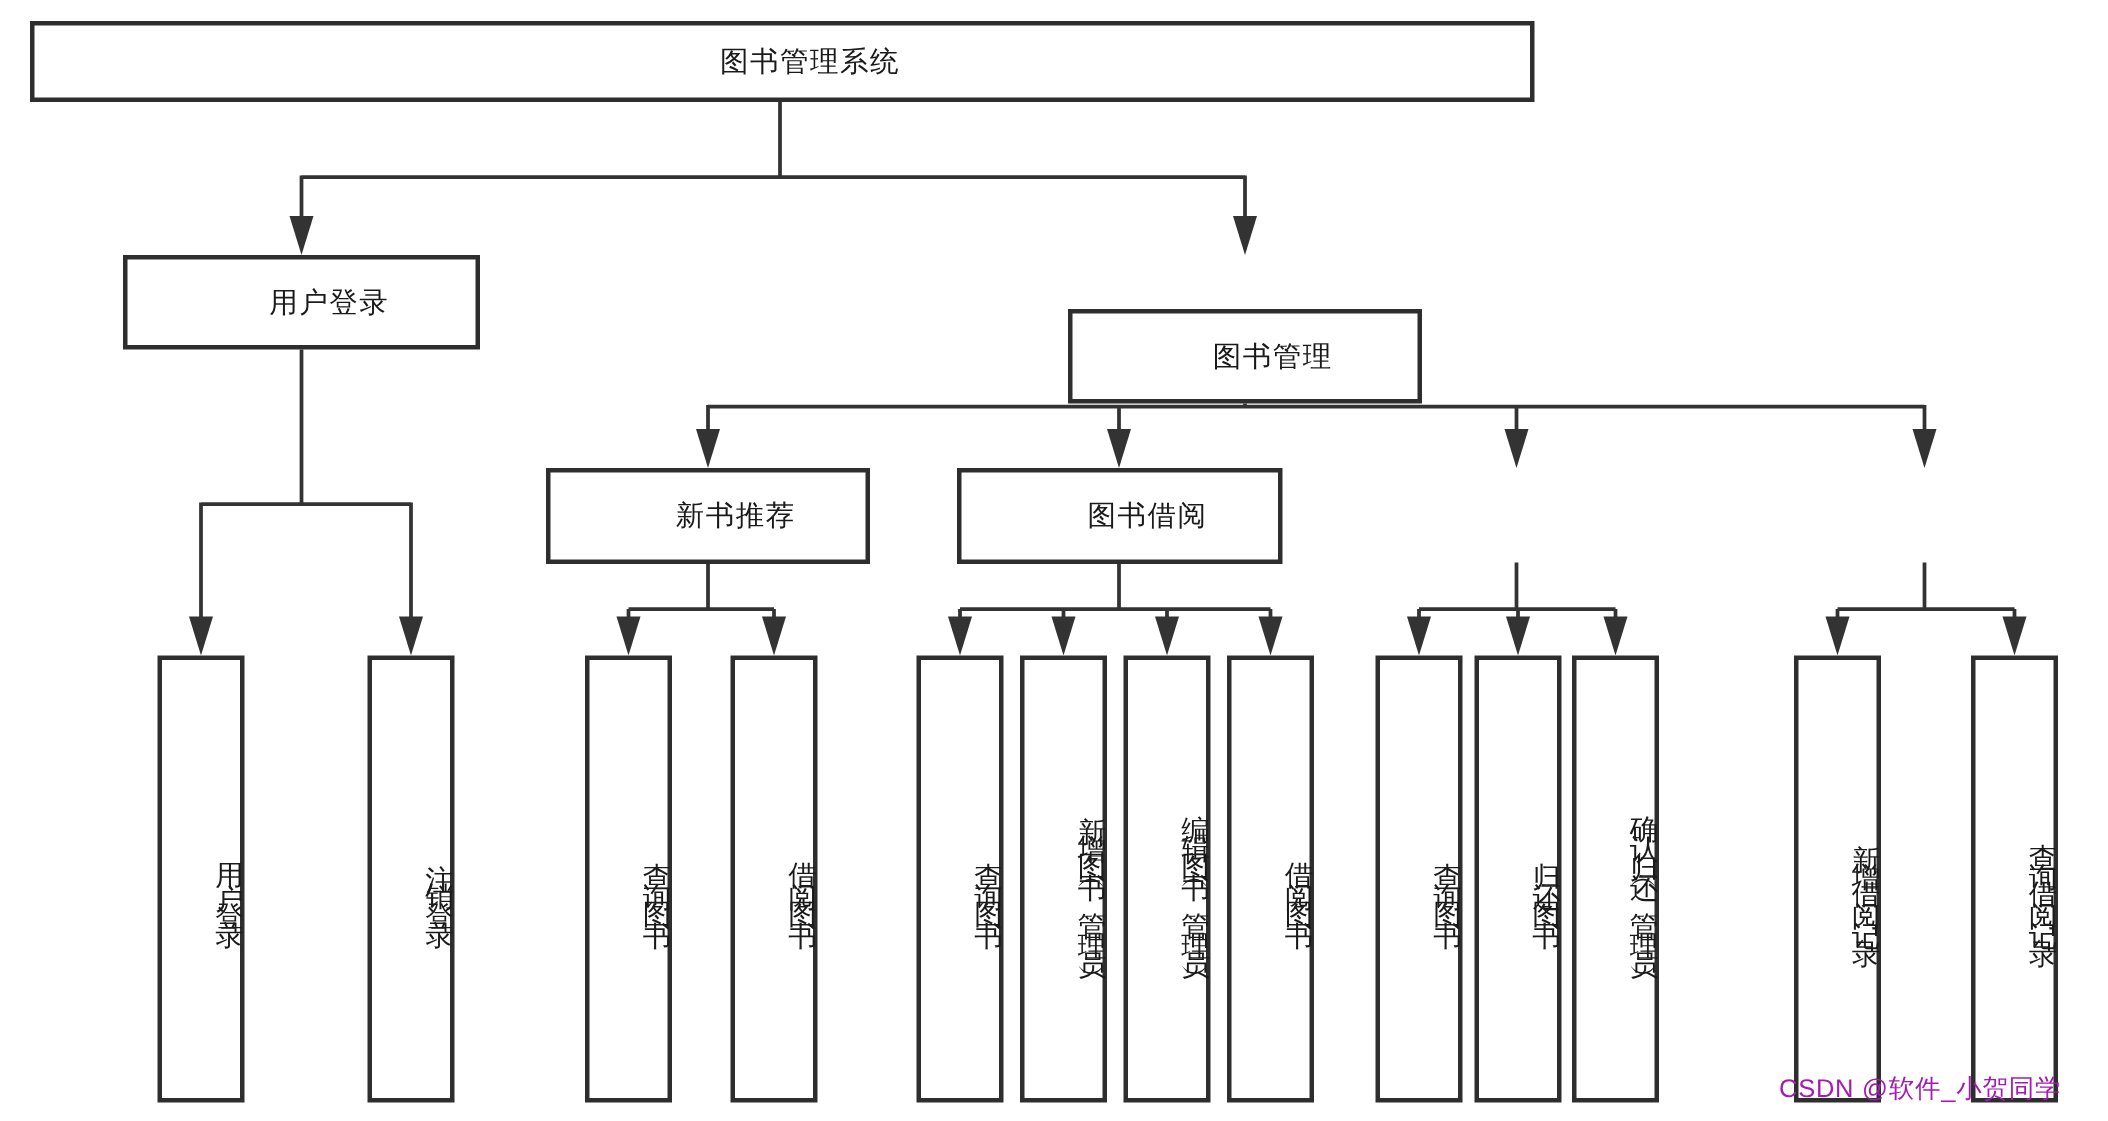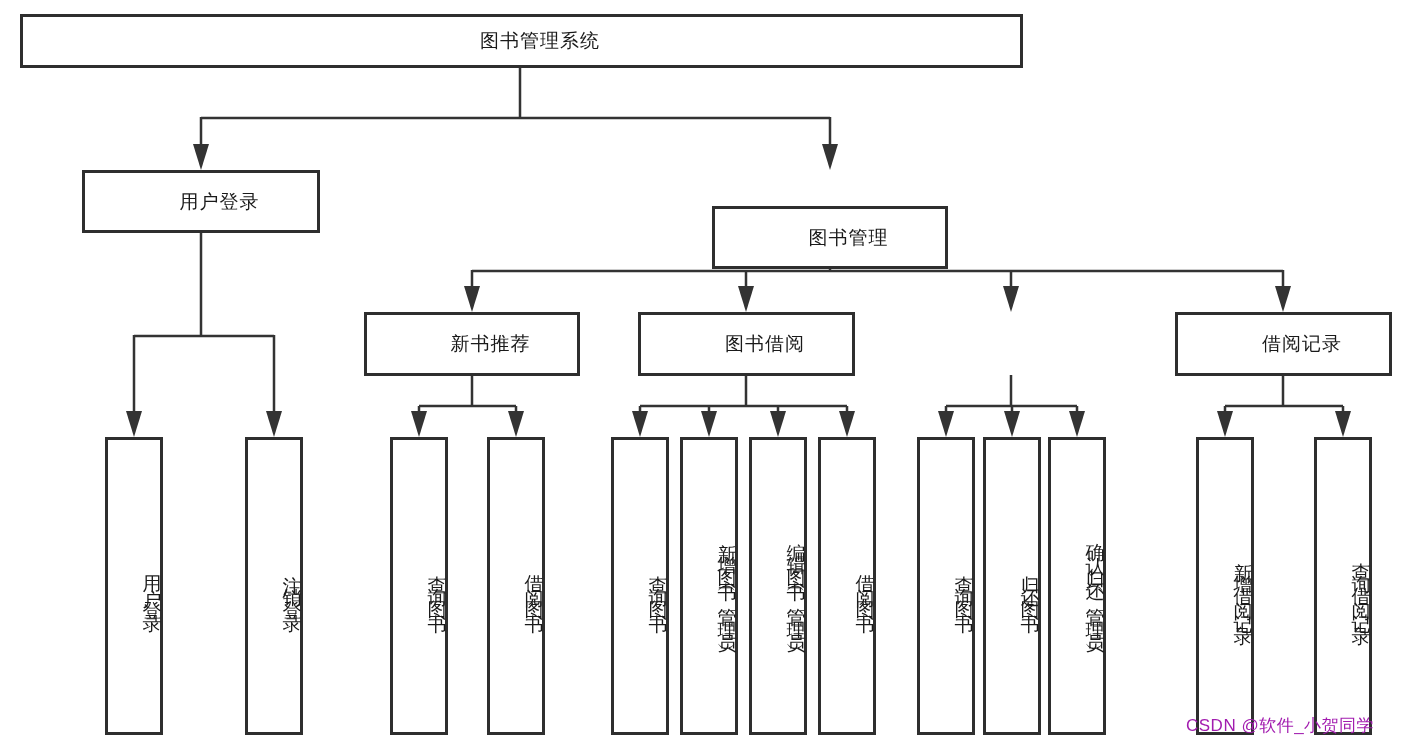--- a/index.html
+++ b/index.html
@@ -118,23 +118,20 @@
   <div class="node h-node" style="left:712px; top:170px; width:236px;margin-top:36px;">
     <span>图书管理</span>
   </div>
 
   <div class="node h-node" style="left:638px; top:312px; width:217px; height:64px;">
     <span>图书借阅</span>
   </div>
   <div class="node h-node" style="left:364px; top:312px; width:216px; height:64px;">
     <span>新书推荐</span>
   </div>
-  <div class="node h-node" style="left:1175px; top:312px; width:217px; height:64px;">
-    <span>借阅记录</span>
-  </div>
 
   <div class="node v-node" style="left:105px;">
     <span class="vtext">用户登录</span>
   </div>
   <div class="node v-node" style="left:245px;">
     <span class="vtext">注销登录</span>
   </div>
 
   <div class="node v-node" style="left:390px;">
     <span class="vtext">查询图书</span>

